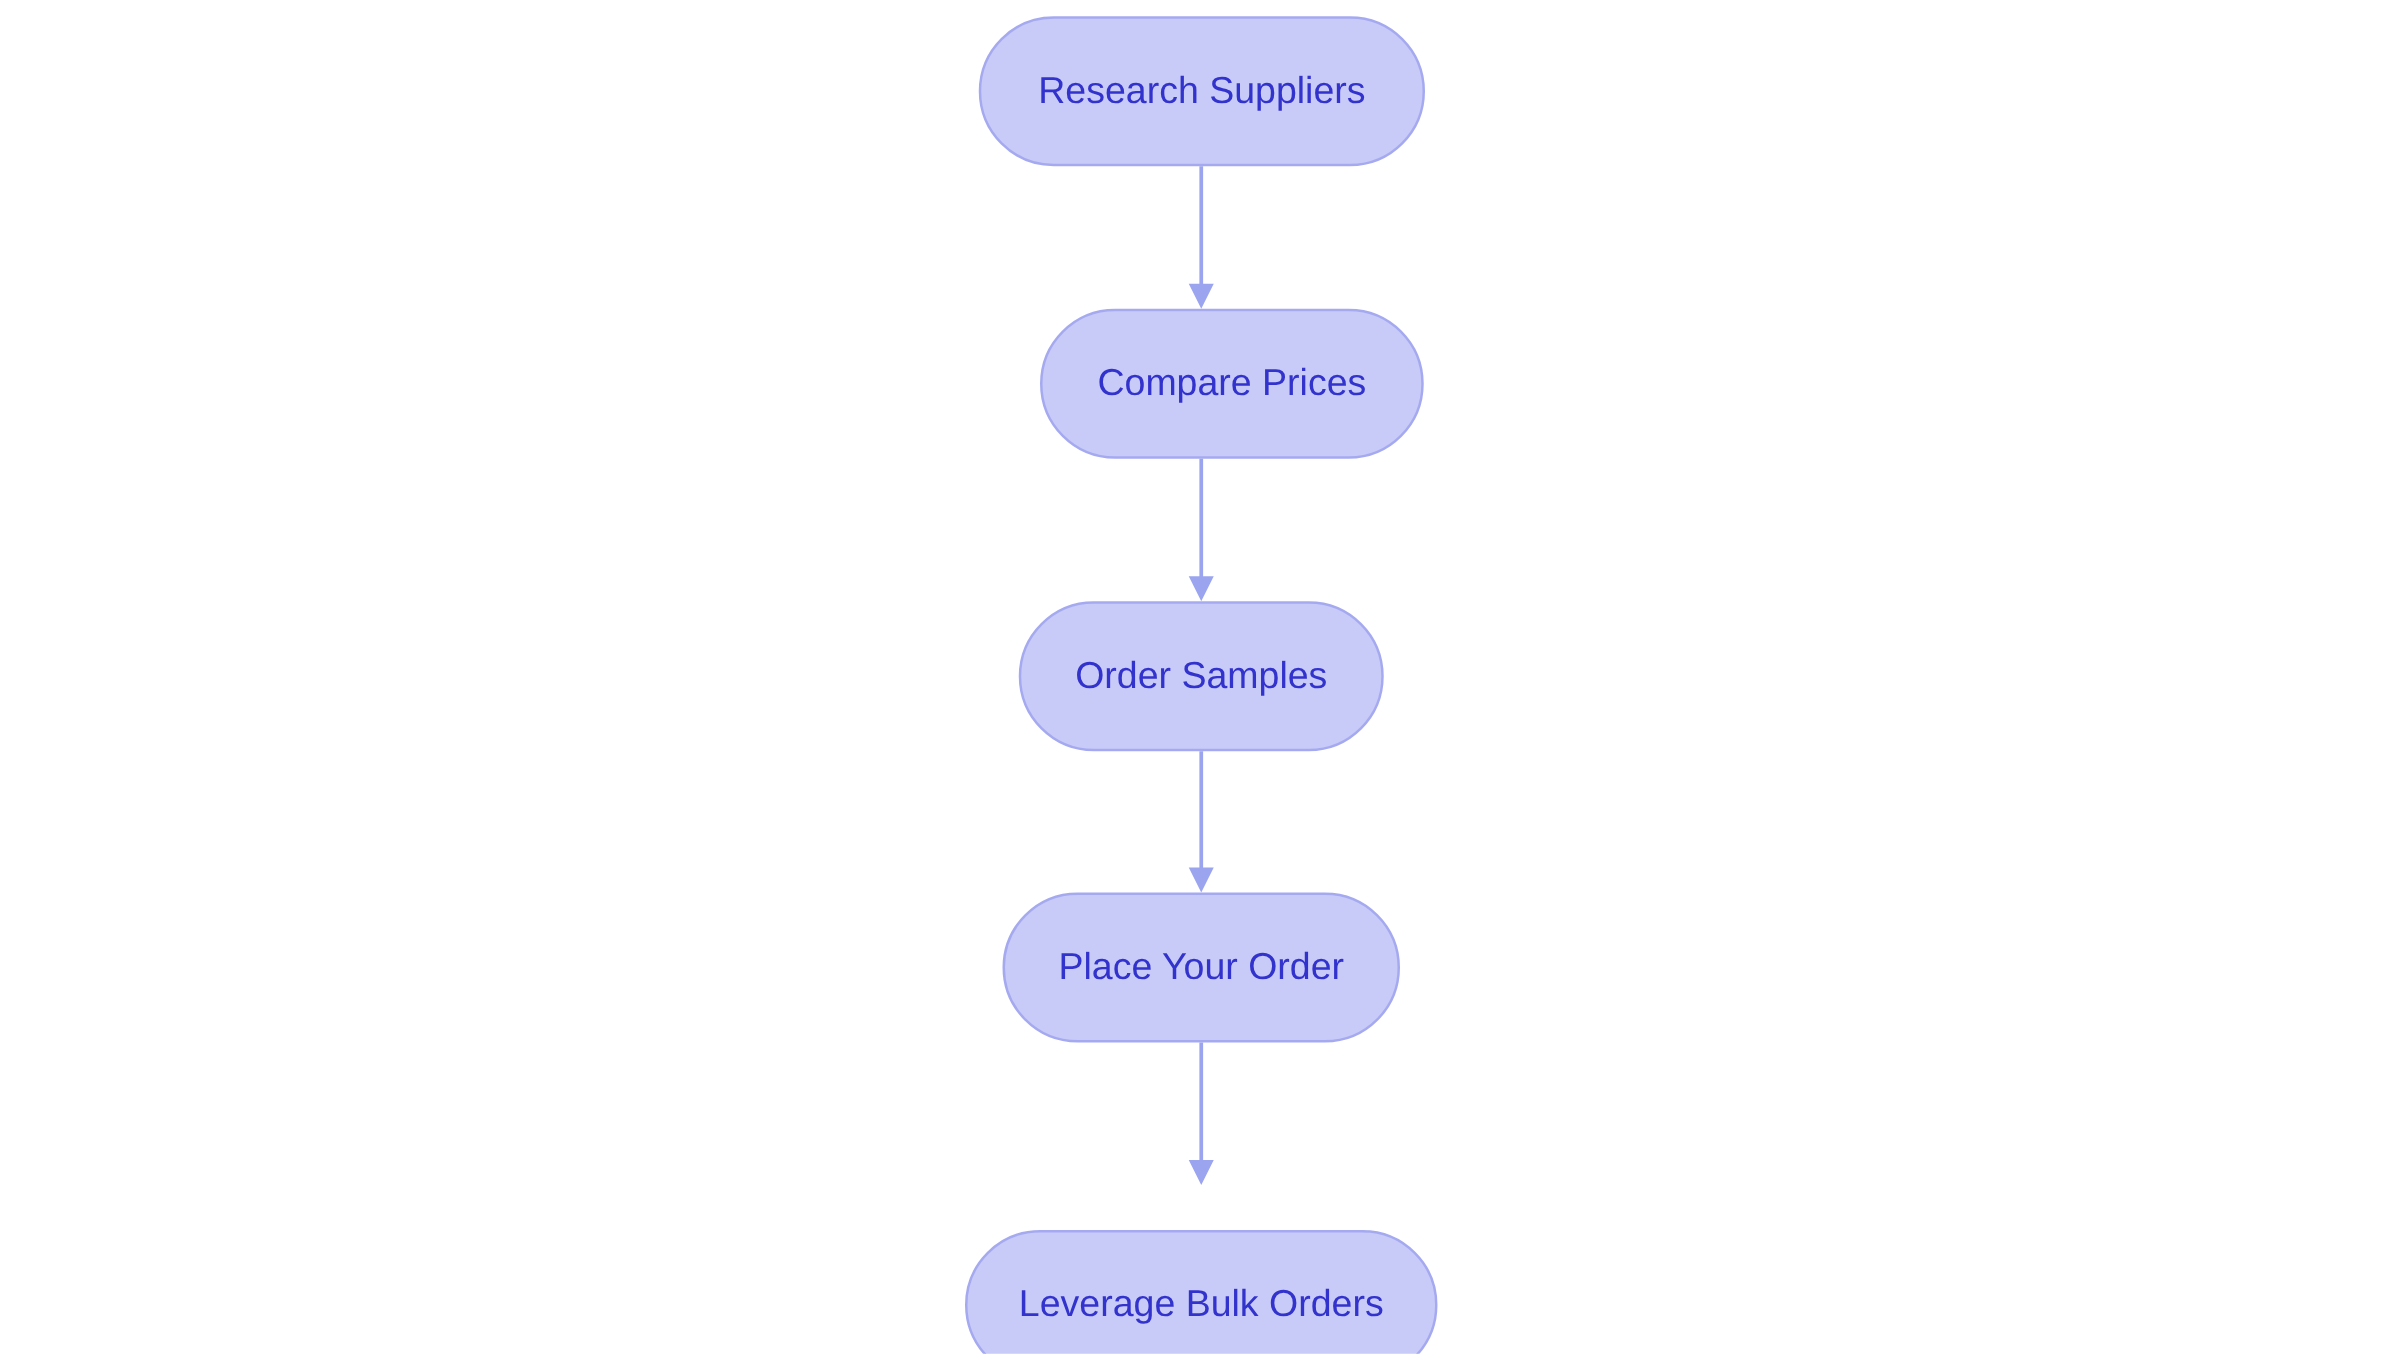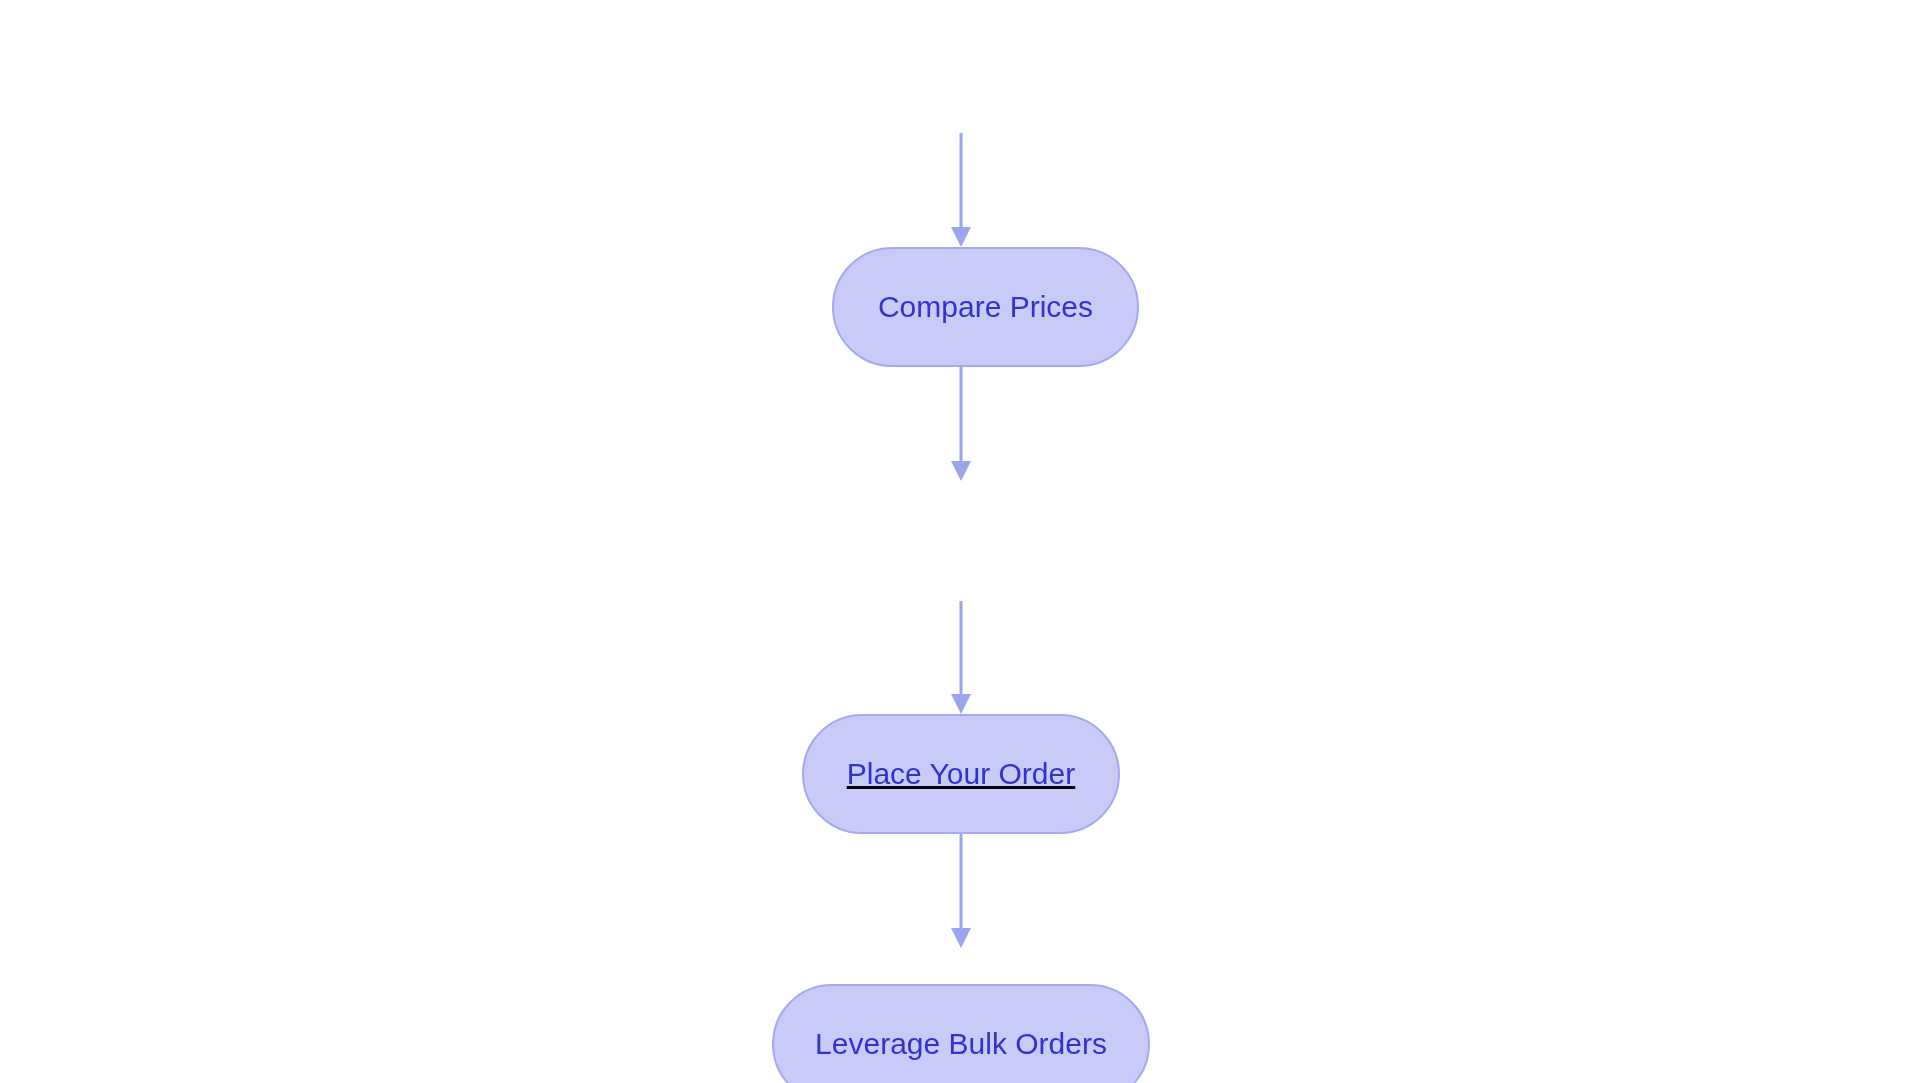--- a/index.html
+++ b/index.html
@@ -39,21 +39,21 @@
     font-weight: 400;
     color: #3232cd;
     letter-spacing: 0px;
     line-height: 1;
     user-select: none;
   }
 
   .node-1 { left: 783px; top: 13px;   width: 357px; }
   .node-2 { left: 832px; top: 247px;  width: 307px; }
   .node-3 { left: 815px; top: 481px;  width: 292px; }
-  .node-4 { left: 802px; top: 714px;  width: 318px; text-decoration: underline; }
+  .node-4 { left: 802px; top: 714px;  width: 318px; }
   .node-5 { left: 772px; top: 984px;  width: 378px; }
 
   
   .connector {
     position: absolute;
     left: 953px;
     width: 16px;
     overflow: visible;
   }
   .connector svg {
@@ -63,39 +63,45 @@
   .edge-1 { top: 133px; height: 114px; }
   .edge-2 { top: 367px; height: 114px; }
   .edge-3 { top: 601px; height: 113px; }
   .edge-4 { top: 834px; height: 114px; }
 </style>
 </head>
 <body>
 
 <div id="flowchart">
 
+  <div class="node node-1">
+    <span class="node-label">Research Suppliers</span>
+  </div>
 
   <div class="connector edge-1">
     <svg width="16" height="114" viewBox="0 0 16 114" xmlns="http://www.w3.org/2000/svg" aria-hidden="true">
       <line x1="8" y1="0" x2="8" y2="101" stroke="#9ba4ef" stroke-width="3"></line>
       <polygon points="8,114 -2,94 18,94" fill="#9ba4ef"></polygon>
     </svg>
   </div>
 
   <div class="node node-2">
     <span class="node-label">Compare Prices</span>
   </div>
 
   <div class="connector edge-2">
     <svg width="16" height="114" viewBox="0 0 16 114" xmlns="http://www.w3.org/2000/svg" aria-hidden="true">
       <line x1="8" y1="0" x2="8" y2="101" stroke="#9ba4ef" stroke-width="3"></line>
       <polygon points="8,114 -2,94 18,94" fill="#9ba4ef"></polygon>
     </svg>
   </div>
 
+  <div class="node node-3">
+    <span class="node-label">Order Samples</span>
+  </div>
 
   <div class="connector edge-3">
     <svg width="16" height="113" viewBox="0 0 16 113" xmlns="http://www.w3.org/2000/svg" aria-hidden="true">
       <line x1="8" y1="0" x2="8" y2="100" stroke="#9ba4ef" stroke-width="3"></line>
       <polygon points="8,113 -2,93 18,93" fill="#9ba4ef"></polygon>
     </svg>
   </div>
 
   <div class="node node-4">
     <span class="node-label">Place Your Order</span>

